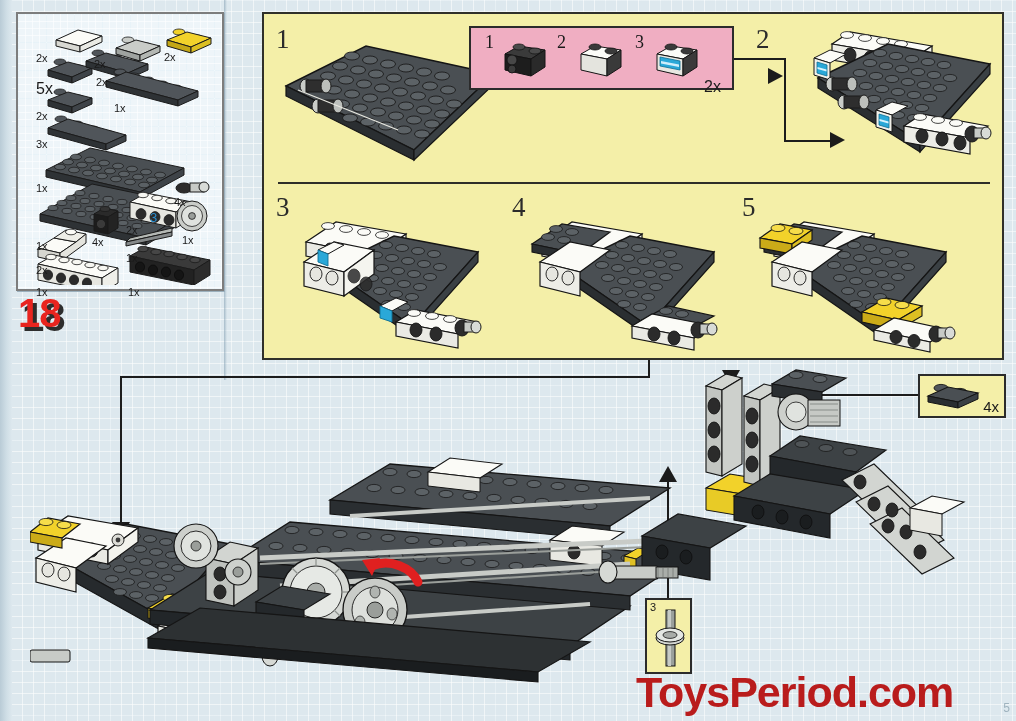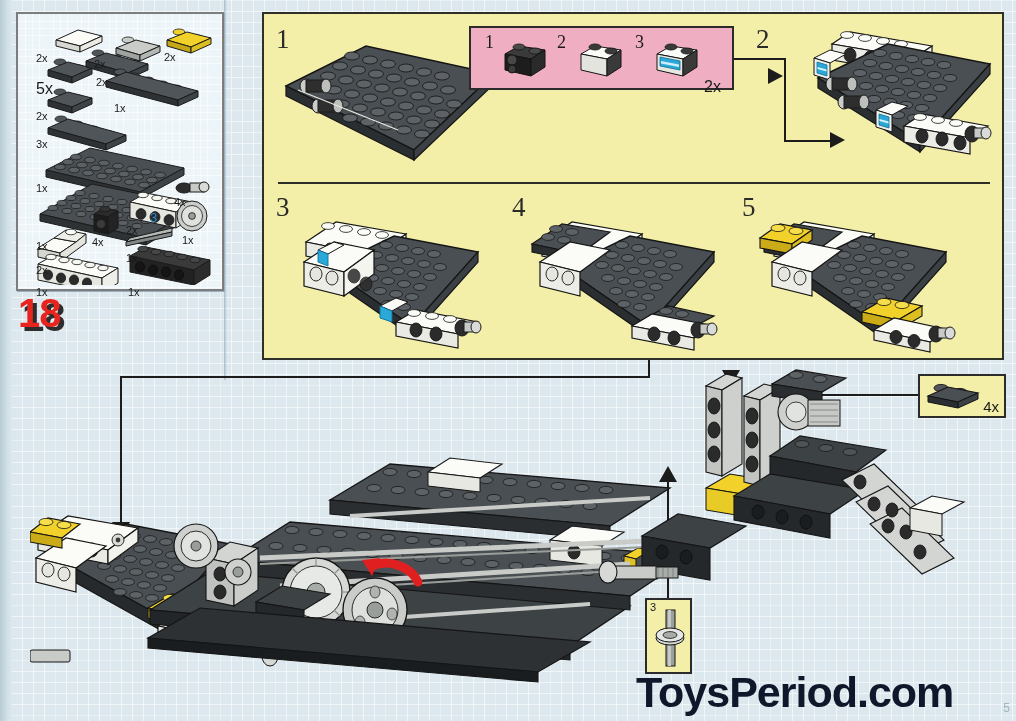--- a/index.html
+++ b/index.html
@@ -68,21 +68,21 @@
   #callout-right{left:918px;top:374px;width:88px;height:44px;}
   #callout-right .cnt{position:absolute;right:5px;bottom:1px;font-size:15px;color:#1b1b1b;}
   #callout-bottom{left:645px;top:598px;width:47px;height:76px;}
   #callout-bottom .num{position:absolute;left:3px;top:1px;font-size:11px;color:#1b1b1b;}
 
   
   #main-assembly{position:absolute;left:30px;top:360px;width:960px;height:330px;}
 
   
   #watermark{position:absolute;left:636px;top:668px;font-size:43px;font-weight:bold;
-    color:#0f172a;font-family:"Liberation Sans",sans-serif;letter-spacing:-1px;}
+    color:#b91c1c;font-family:"Liberation Sans",sans-serif;letter-spacing:-1px;}
   #pagenum{position:absolute;right:6px;bottom:6px;font-size:12px;color:#9fb3be;}
 
   svg{display:block;}
 </style>
 </head>
 <body>
 
 <div id="page-bg"></div>
 <div id="ghost"></div>
 <div id="binding"></div>

